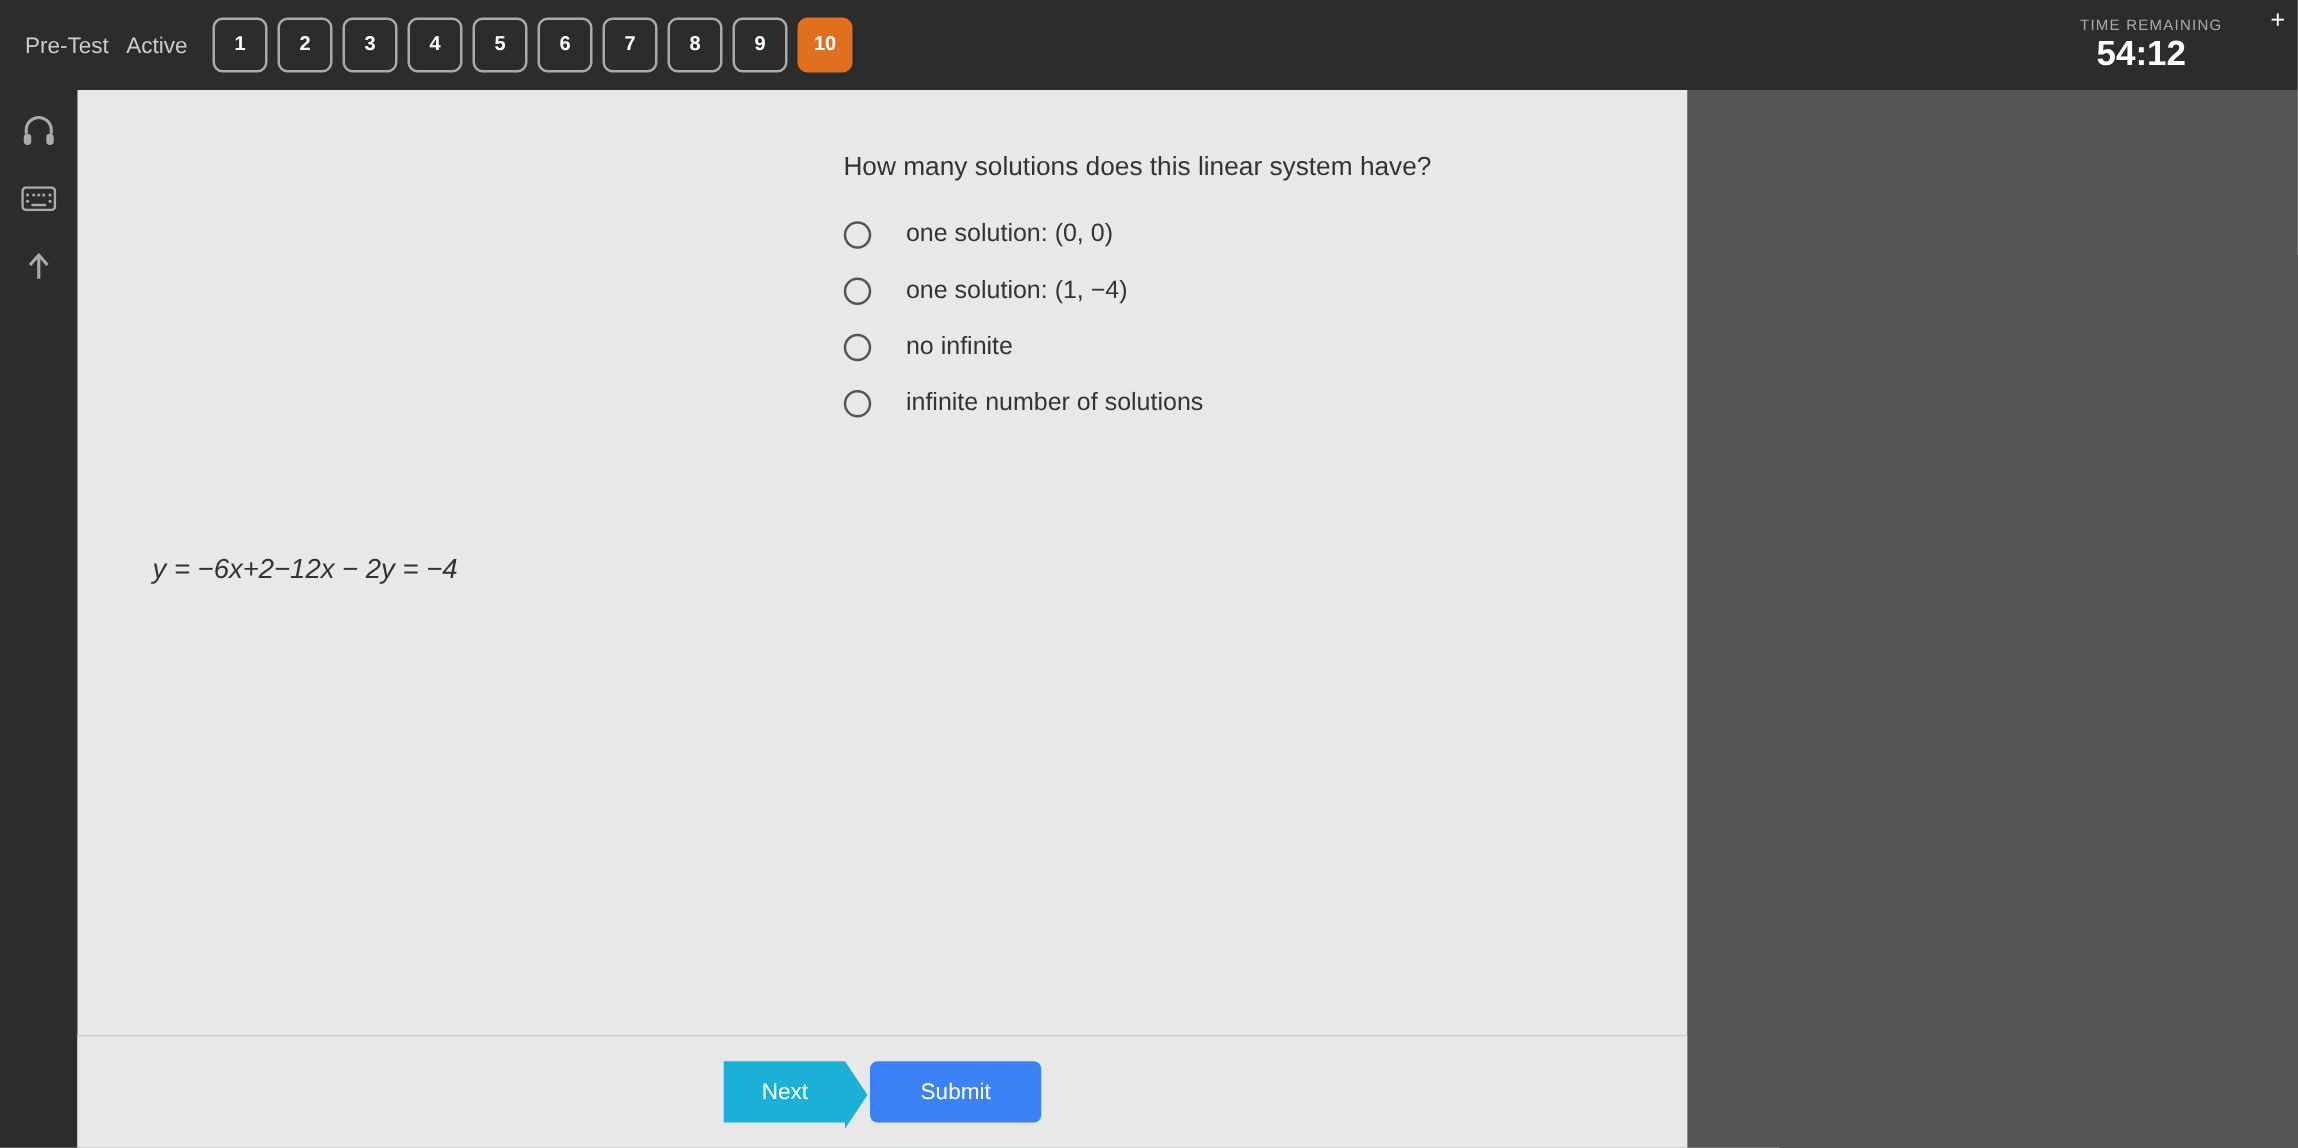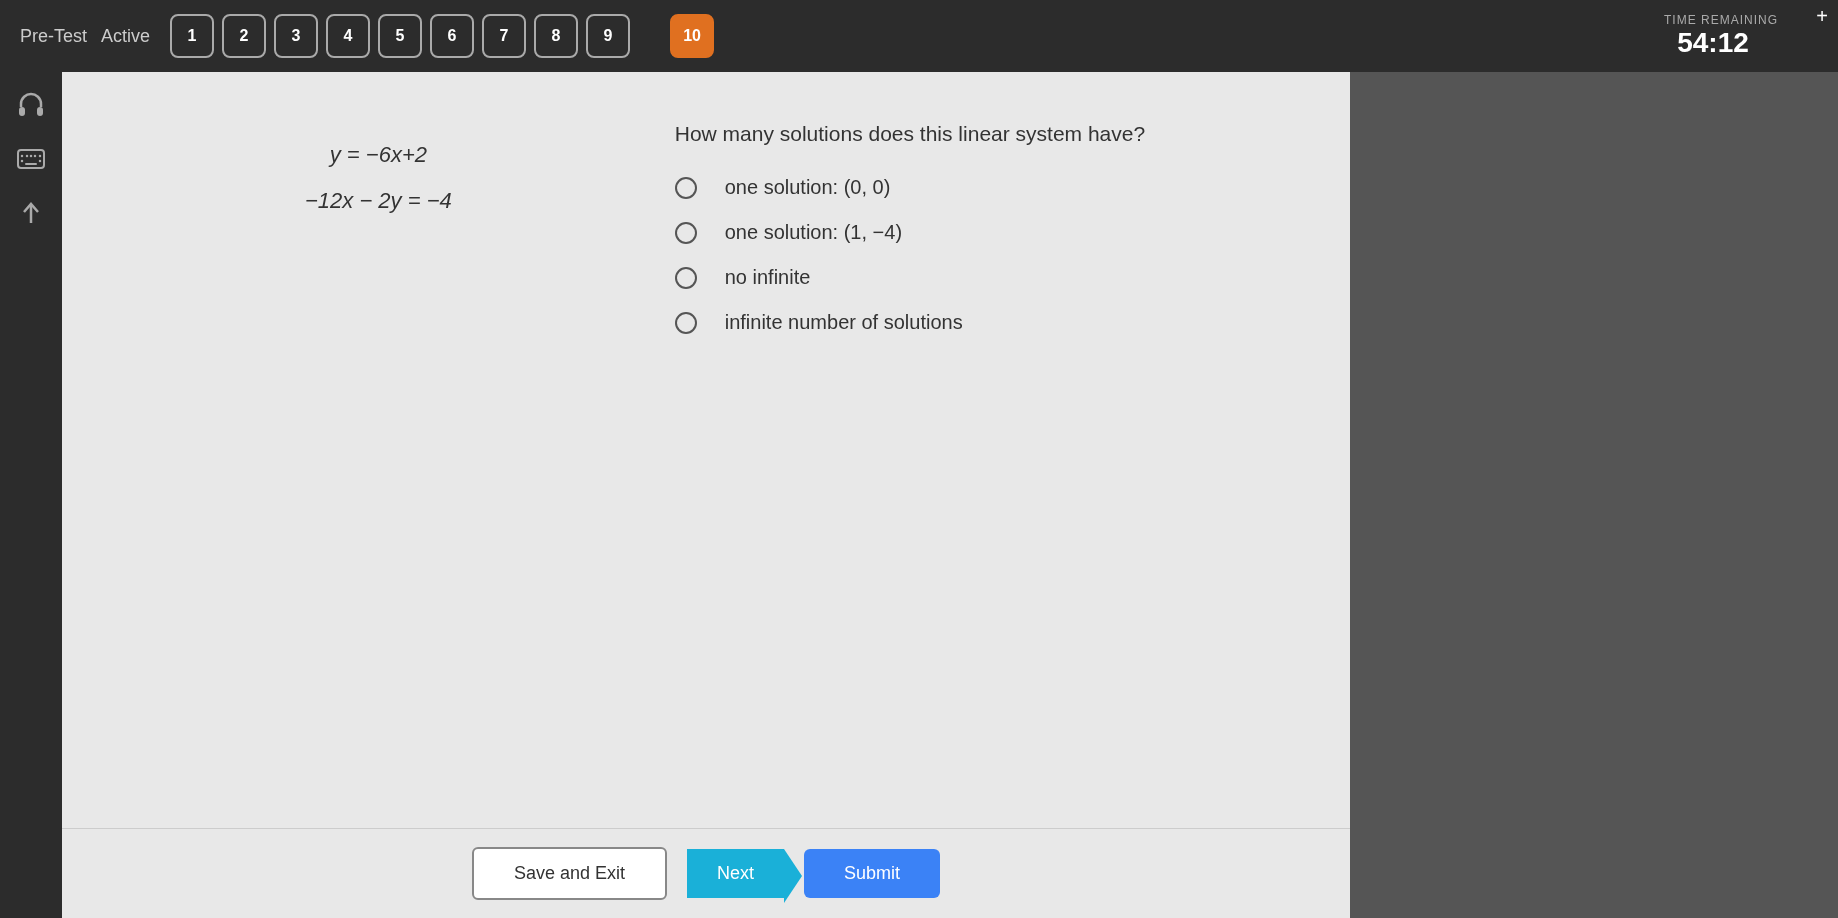--- a/index.html
+++ b/index.html
@@ -47,21 +47,20 @@
       display: flex;
       align-items: center;
       justify-content: center;
       cursor: pointer;
     }
 
     .q-num.active {
       background: #e07020;
       border-color: #e07020;
       color: #fff;
-      margin-left: 32px;
     }
 
     .timer-section {
       position: absolute;
       right: 60px;
       top: 50%;
       transform: translateY(-50%);
       text-align: center;
     }
 
@@ -130,21 +129,21 @@
       flex: 1;
       display: flex;
       padding: 40px 60px;
       gap: 40px;
     }
 
     
     .equations-side {
       flex: 1;
       display: flex;
-      flex-direction: column;
+      flex-direction: row;
       justify-content: flex-start;
       align-items: center;
       padding-top: 30px;
     }
 
     .equation-line {
       font-size: 22px;
       color: #333;
       margin-bottom: 20px;
       font-style: italic;
@@ -344,21 +343,20 @@
       </div>
 
       <div class="radio-option">
         <div class="radio-circle"></div>
         <span class="option-label">infinite number of solutions</span>
       </div>
     </div>
   </div>
 
   <div class="bottom-bar">
-    <button class="btn-save-exit">Save and Exit</button>
 
     <div class="next-btn-container">
       <button class="arrow-button">Next</button>
     </div>
 
     <button class="btn-submit">Submit</button>
   </div>
 </div>
 
 <div class="right-panel"></div>

